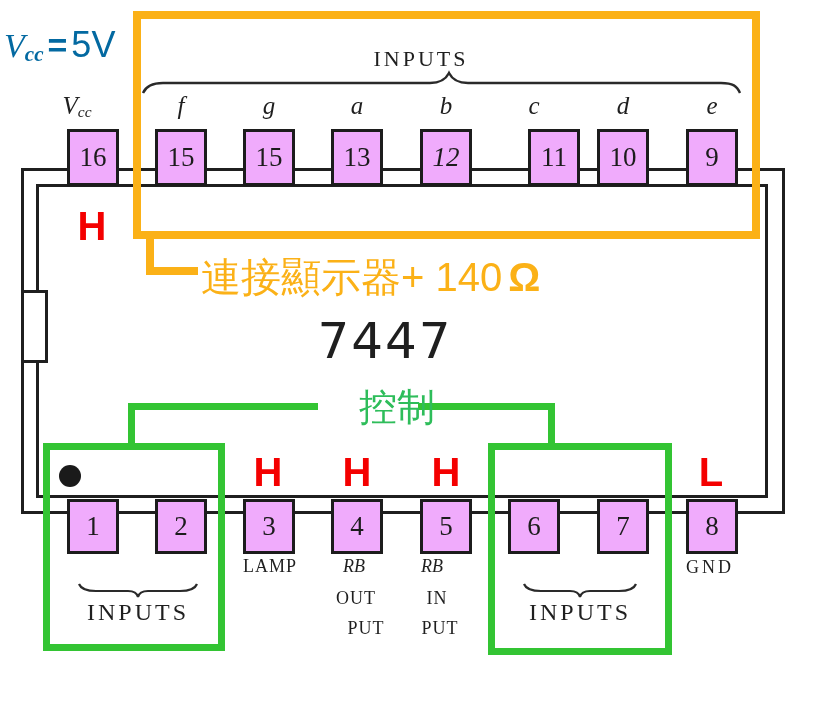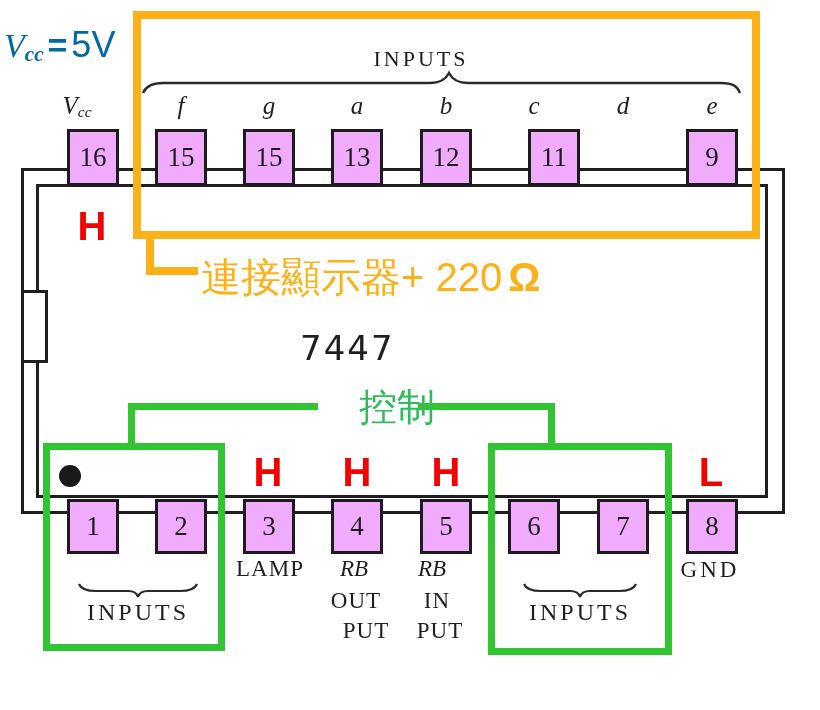--- a/index.html
+++ b/index.html
@@ -15,38 +15,38 @@
        display:flex;align-items:center;justify-content:center;
        font:27px "Liberation Serif",serif;color:#1c1c1c;}
   .pin.top{top:129px;height:57px;}
   .pin.bot{top:499px;height:55px;}
   .pinletter{top:92px;width:52px;text-align:center;z-index:2;
        font:italic 25px "Liberation Serif",serif;}
   .sub{font-size:0.62em;vertical-align:-0.18em;letter-spacing:0;}
   
   .caps{letter-spacing:3px;font-size:22px;z-index:2;}
   .center{text-align:center;}
-  .botlabel{width:130px;text-align:center;font-size:23px;letter-spacing:1px;z-index:4;}
+  .botlabel{width:130px;text-align:center;font-size:18px;letter-spacing:1px;z-index:4;}
   .ital{font-style:italic;letter-spacing:0;}
   
   svg.braces{position:absolute;left:0;top:0;z-index:2;}
   
   .orange-box{left:133px;top:11px;width:627px;height:228px;border:8px solid #FBB117;z-index:6;}
   .oseg{background:#FBB117;z-index:6;}
   .orange-text{left:201px;top:250px;font-family:"Liberation Sans",sans-serif;
        font-size:40px;color:#FBB117;z-index:6;white-space:nowrap;}
   .ohm{font-weight:bold;margin-left:6px;}
   .green-box{border:7px solid #33C433;z-index:6;}
   .gseg{background:#33C433;z-index:6;}
   .green-text{font-family:"Liberation Sans",sans-serif;font-size:38px;color:#2EBD5A;z-index:6;}
   .red{font-family:"Liberation Sans",sans-serif;font-weight:bold;font-size:40px;color:#F40000;
        width:60px;text-align:center;z-index:6;}
   .dot{left:59px;top:465px;width:22px;height:22px;border-radius:50%;background:#1a1a1a;z-index:6;}
-  .partnum{left:300px;top:328px;width:170px;z-index:2;
-       font-family:"DejaVu Sans",sans-serif;font-size:34px;letter-spacing:2px;color:#1f1f1f;}
+  .partnum{left:300px;top:312px;width:170px;text-align:center;z-index:2;
+       font-family:"DejaVu Sans",sans-serif;font-size:50px;letter-spacing:2px;color:#1f1f1f;}
   .vcc-note{left:4px;top:24px;z-index:6;color:#0369a1;white-space:nowrap;}
   .vcc-note .vpart{font:italic 34px "Liberation Serif",serif;}
   .vcc-note .eq{font:bold 34px "Liberation Sans",sans-serif;margin:0 4px;}
   .vcc-note .val{font:36px "Liberation Sans",sans-serif;}
 </style>
 </head>
 <body>
 
 <div class="canvas">
 
@@ -68,22 +68,23 @@
   <div class="abs pinletter" style="left:331px;">a</div>
   <div class="abs pinletter" style="left:420px;">b</div>
   <div class="abs pinletter" style="left:508px;">c</div>
   <div class="abs pinletter" style="left:597px;">d</div>
   <div class="abs pinletter" style="left:686px;">e</div>
 
   <div class="abs pin top" style="left:67px;">16</div>
   <div class="abs pin top" style="left:155px;">15</div>
   <div class="abs pin top" style="left:243px;">15</div>
   <div class="abs pin top" style="left:331px;">13</div>
-  <div class="abs pin top" style="left:420px;">12</div>
+  <div class="abs pin top" style="left:420px;font-style:italic;">12</div>
   <div class="abs pin top" style="left:508px;margin-left:20px;">11</div>
+  <div class="abs pin top" style="left:597px;">10</div>
   <div class="abs pin top" style="left:686px;">9</div>
 
   <div class="abs pin bot" style="left:67px;">1</div>
   <div class="abs pin bot" style="left:155px;">2</div>
   <div class="abs pin bot" style="left:243px;">3</div>
   <div class="abs pin bot" style="left:331px;">4</div>
   <div class="abs pin bot" style="left:420px;">5</div>
   <div class="abs pin bot" style="left:508px;">6</div>
   <div class="abs pin bot" style="left:597px;">7</div>
   <div class="abs pin bot" style="left:686px;">8</div>
@@ -103,21 +104,21 @@
   <div class="abs partnum">7447</div>
 
   <div class="abs vcc-note">
     <span class="vpart"><span>V</span><span class="sub" style="font-weight:bold;">cc</span></span><span class="eq">=</span><span class="val">5V</span>
   </div>
 
   <div class="abs orange-box"></div>
   <div class="abs oseg" style="left:146px;top:235px;width:8px;height:40px;"></div>
   <div class="abs oseg" style="left:146px;top:267px;width:52px;height:8px;"></div>
   <div class="abs orange-text">
-    <span>連接顯示器+ 220</span><span class="ohm">Ω</span>
+    <span>連接顯示器+ 140</span><span class="ohm">Ω</span>
   </div>
 
   <div class="abs gseg" style="left:128px;top:403px;width:190px;height:7px;"></div>
   <div class="abs gseg" style="left:128px;top:403px;width:7px;height:43px;"></div>
   <div class="abs gseg" style="left:418px;top:403px;width:137px;height:7px;"></div>
   <div class="abs gseg" style="left:548px;top:403px;width:7px;height:43px;"></div>
   <div class="abs green-text" style="left:326px;top:382px;margin-left:33px;">控制</div>
   <div class="abs green-box" style="left:43px;top:443px;width:182px;height:208px;"></div>
   <div class="abs green-box" style="left:488px;top:443px;width:184px;height:212px;"></div>
 

